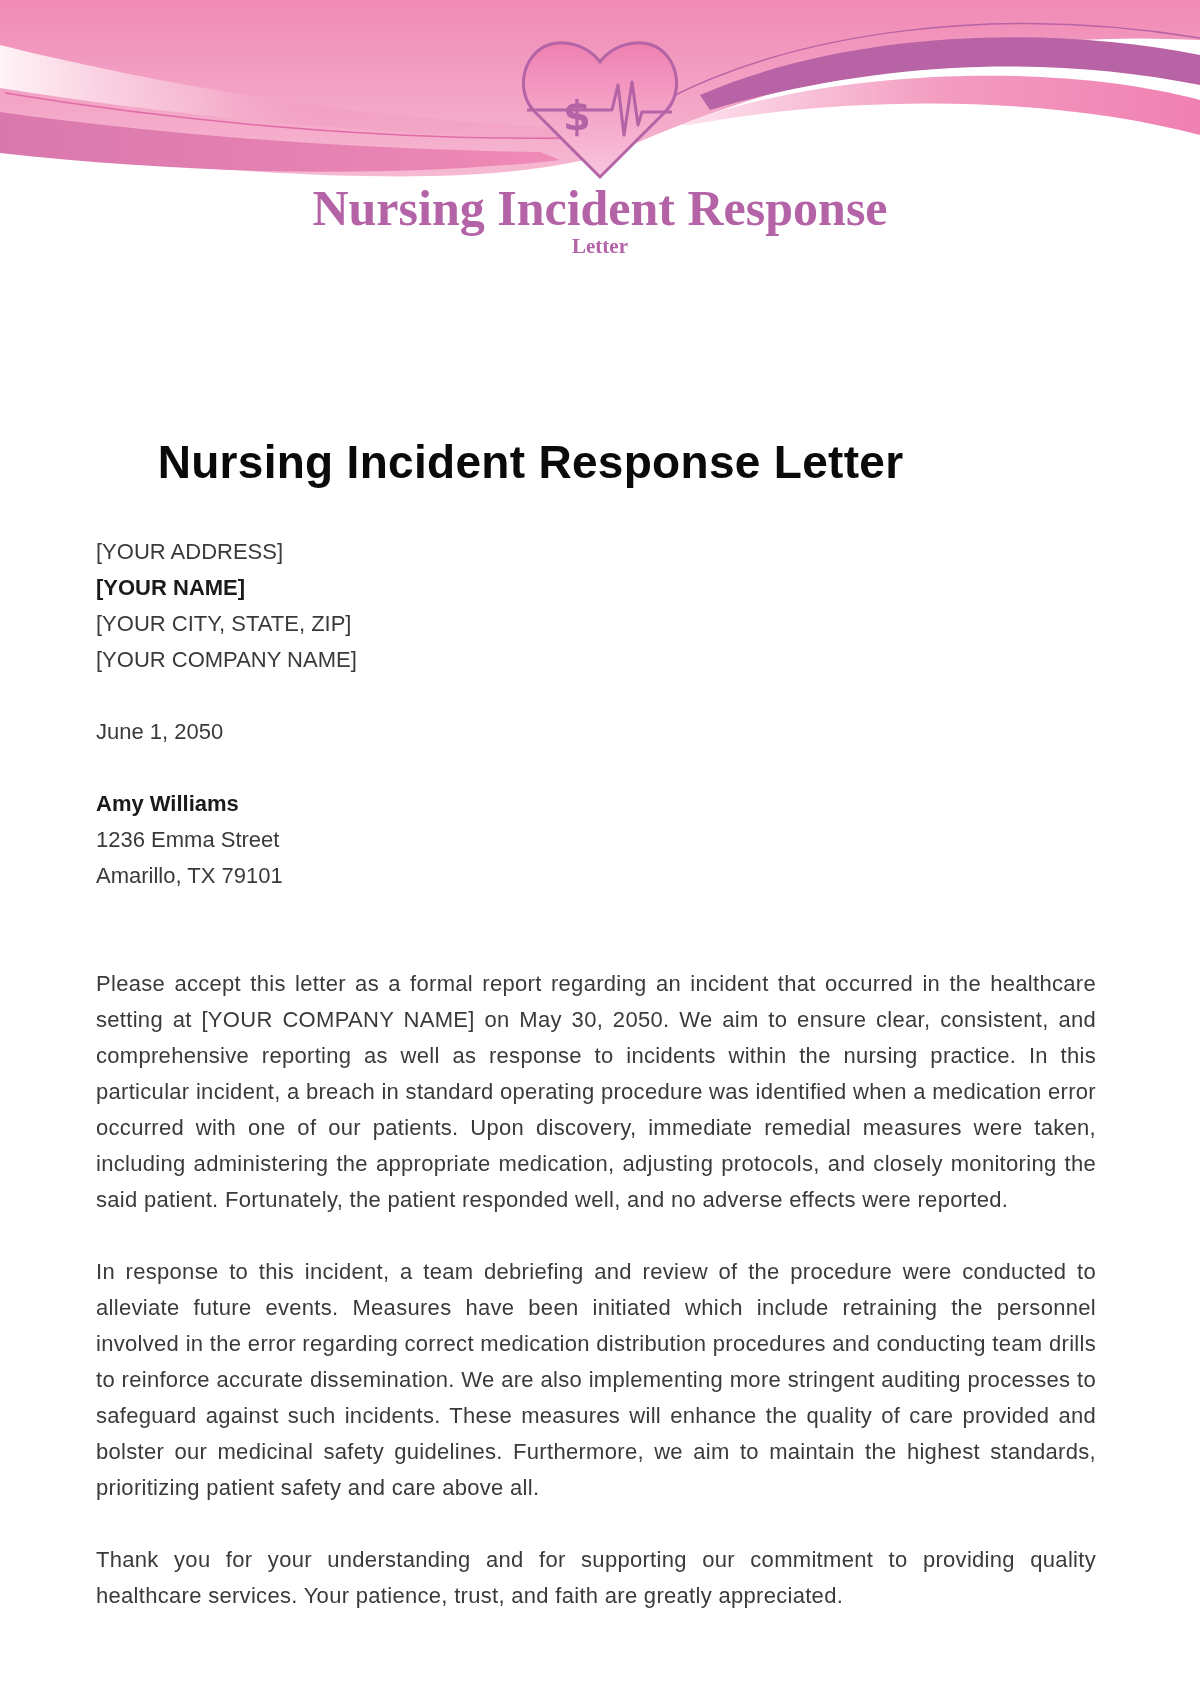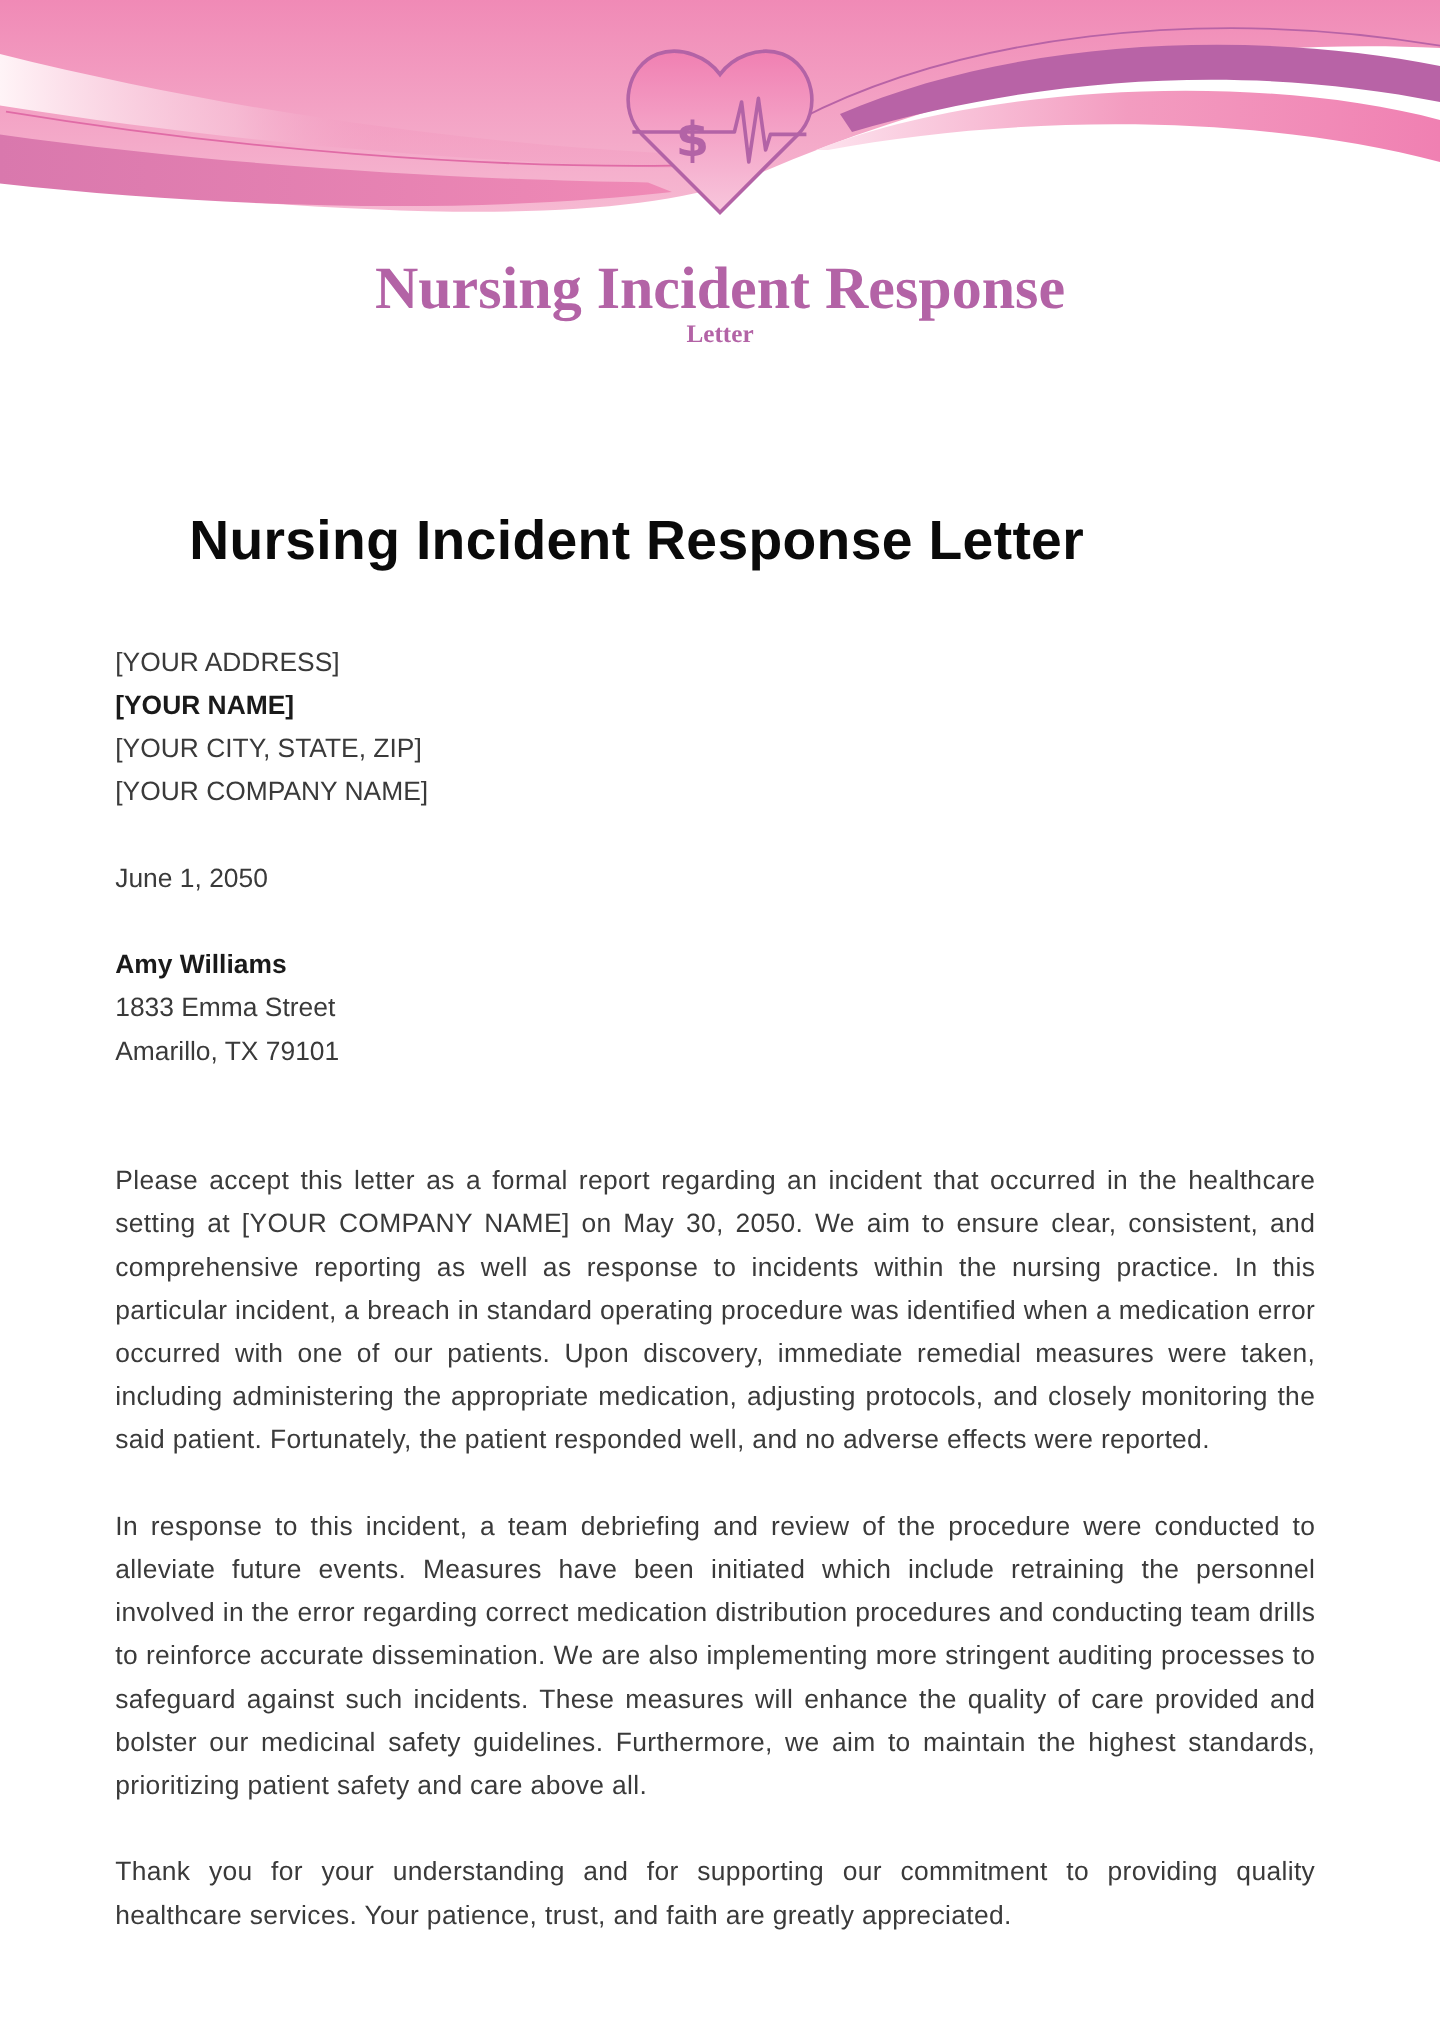--- a/index.html
+++ b/index.html
@@ -31,33 +31,32 @@
       text-align: center;
       color: #b363a6;
       font-family: "DejaVu Serif", "Liberation Serif", serif;
     }
     .brand-title {
       font-size: 50px;
       font-weight: bold;
       letter-spacing: 0px;
       line-height: 56px;
       font-family: "Liberation Serif", "DejaVu Serif", serif;
-      margin-top: 32px;
     }
     .brand-sub {
       font-size: 21px;
       line-height: 28px;
       font-weight: bold;
       font-family: "Liberation Serif", "DejaVu Serif", serif;
       margin-top: -4px;
     }
     .doc-title {
       position: absolute;
       left: 0;
-      top: 420px;
+      top: 432px;
       width: 1061px;
       text-align: center;
       font-size: 46px;
       font-weight: bold;
       color: #0a0a0a;
       letter-spacing: 0.3px;
       line-height: 60px;
     }
     .letter {
       position: absolute;
@@ -142,21 +141,21 @@
     <span class="line">[YOUR ADDRESS]</span>
     <span class="line bold">[YOUR NAME]</span>
     <span class="line">[YOUR CITY, STATE, ZIP]</span>
     <span class="line">[YOUR COMPANY NAME]</span>
   </div>
   <div class="gap"></div>
   <span class="line">June 1, 2050</span>
   <div class="gap"></div>
   <div>
     <span class="line bold">Amy Williams</span>
-    <span class="line">1833 Emma Street</span>
+    <span class="line">1236 Emma Street</span>
     <span class="line">Amarillo, TX 79101</span>
   </div>
   <div class="gap"></div>
   <div class="gap"></div>
   <p class="para">Please accept this letter as a formal report regarding an incident that occurred in the healthcare setting at [YOUR COMPANY NAME] on May 30, 2050. We aim to ensure clear, consistent, and comprehensive reporting as well as response to incidents within the nursing practice. In this particular incident, a breach in standard operating procedure was identified when a medication error occurred with one of our patients. Upon discovery, immediate remedial measures were taken, including administering the appropriate medication, adjusting protocols, and closely monitoring the said patient. Fortunately, the patient responded well, and no adverse effects were reported.</p>
   <div class="gap"></div>
   <p class="para">In response to this incident, a team debriefing and review of the procedure were conducted to alleviate future events. Measures have been initiated which include retraining the personnel involved in the error regarding correct medication distribution procedures and conducting team drills to reinforce accurate dissemination. We are also implementing more stringent auditing processes to safeguard against such incidents. These measures will enhance the quality of care provided and bolster our medicinal safety guidelines. Furthermore, we aim to maintain the highest standards, prioritizing patient safety and care above all.</p>
   <div class="gap"></div>
   <p class="para">Thank you for your understanding and for supporting our commitment to providing quality healthcare services. Your patience, trust, and faith are greatly appreciated.</p>
 </div>

